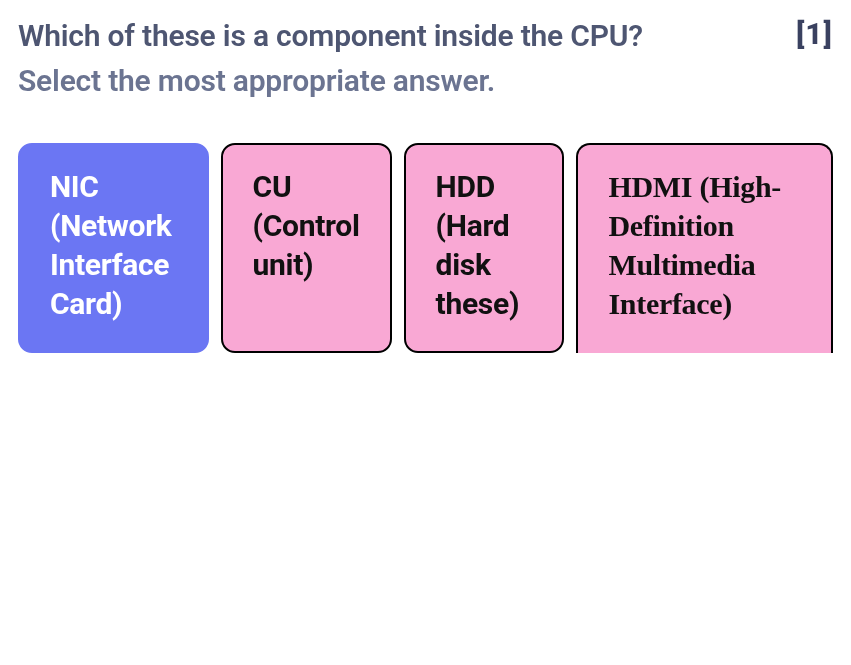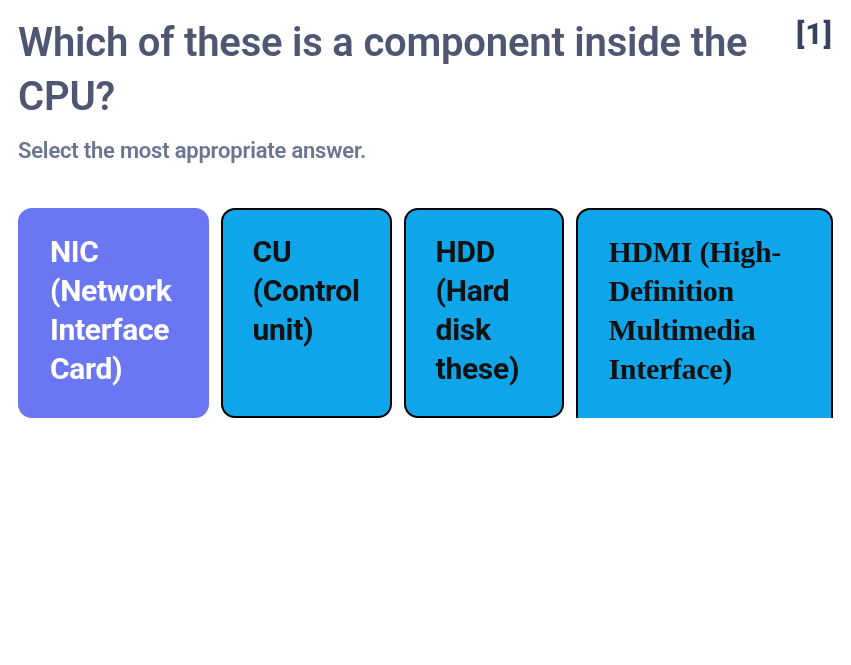--- a/index.html
+++ b/index.html
@@ -18,32 +18,32 @@
     .header-row {
       display: flex;
       justify-content: space-between;
       align-items: flex-start;
       gap: 20px;
     }
     .question-block {
       flex: 1;
     }
     .question-text {
-      font-size: 40px;
+      font-size: 30px;
       font-weight: 600;
       color: #4e5672;
       line-height: 1.35;
       letter-spacing: -0.2px;
     }
     .instruction-text {
-      font-size: 22px;
+      font-size: 30px;
       font-weight: 600;
       color: #6b7491;
       line-height: 1.35;
-      margin-top: 12px;
+      margin-top: 4px;
       letter-spacing: -0.2px;
     }
     .marks-badge {
       font-size: 30px;
       font-weight: 800;
       color: #3a4160;
       white-space: nowrap;
       letter-spacing: 1px;
     }
     .options {
@@ -51,21 +51,21 @@
       display: flex;
       gap: 12px;
     }
     .option {
       border: 2px solid #000000;
       border-radius: 14px;
       padding: 22px 30px;
       font-size: 30px;
       font-weight: 700;
       color: #111111;
-      background: #0ea5e9;
+      background: #f9a8d4;
       cursor: pointer;
       line-height: 1.3;
       letter-spacing: -0.3px;
     }
     .option.selected {
       background: #6b76f3;
       border-color: #6b76f3;
       color: #ffffff;
     }
     .option.last {

